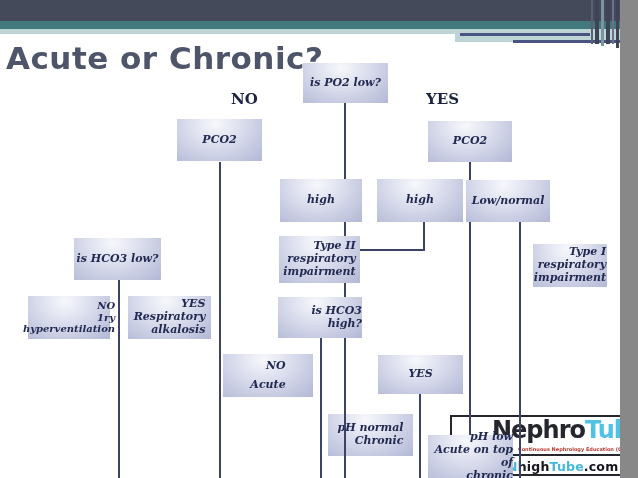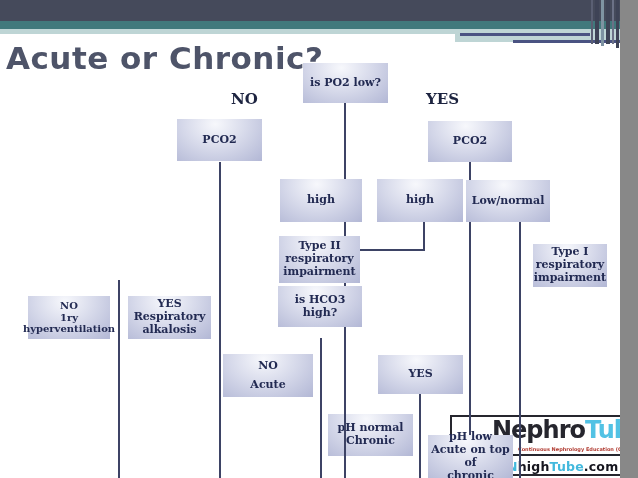--- a/index.html
+++ b/index.html
@@ -11,23 +11,23 @@
   .bar-pale{position:absolute;left:0;top:29px;width:638px;height:5px;background:#bed5d5;}
   .bar-pale-right{position:absolute;left:455px;top:29px;width:183px;height:13px;background:#bed5d5;}
   .navy-line1{position:absolute;left:460px;top:33px;width:130px;height:3px;background:#4a5382;}
   .navy-line2{position:absolute;left:513px;top:40px;width:115px;height:3px;background:#4a5382;}
   .stripe{position:absolute;top:0;}
   
   .title{position:absolute;left:6px;top:40px;font-family:"DejaVu Sans",sans-serif;
          font-weight:bold;font-size:31px;letter-spacing:.5px;color:#4e5469;}
   
   .box{position:absolute;display:flex;align-items:center;justify-content:center;
-       text-align:center;font-family:"DejaVu Serif",serif;font-weight:600;
+       text-align:right;font-family:"DejaVu Serif",serif;font-weight:600;
        font-size:11px;line-height:1.18;color:#222a52;white-space:pre-line;z-index:3;
-       background:radial-gradient(ellipse at 45% 12%,#f7f8fc 0%,#d6d9ea 48%,#b2b7d5 100%);}
+       background:radial-gradient(ellipse at 45% 12%,#f7f8fc 0%,#d6d9ea 48%,#b2b7d5 100%);font-style:italic;}
   .box.small{font-size:10px;}
   .box.roomy{line-height:1.7;}
   .box.under{z-index:1;}
   .blabel{position:absolute;font-family:"DejaVu Serif",serif;font-weight:700;
           font-size:15px;color:#1d2440;z-index:3;}
   .vline{position:absolute;width:2px;background:#3d4365;z-index:2;}
   .hline{position:absolute;height:2px;background:#3d4365;z-index:2;}
   
   .logo{position:absolute;left:450px;top:415px;width:186px;height:61px;background:#ffffff;
         border:2px solid #26262e;box-sizing:border-box;z-index:1;}
@@ -81,33 +81,34 @@
 
   <div class="blabel" style="left:231px;top:90px;">NO</div>
   <div class="blabel" style="left:426px;top:90px;">YES</div>
 
   <div class="box" style="left:303px;top:63px;width:85px;height:40px;">is PO2 low?</div>
   <div class="box" style="left:177px;top:119px;width:85px;height:42px;">PCO2</div>
   <div class="box" style="left:428px;top:121px;width:84px;height:41px;">PCO2</div>
   <div class="box" style="left:280px;top:179px;width:82px;height:43px;">high</div>
   <div class="box" style="left:377px;top:179px;width:86px;height:43px;">high</div>
   <div class="box" style="left:466px;top:180px;width:84px;height:42px;">Low/normal</div>
+  <div class="box" style="left:74px;top:238px;width:87px;height:42px;">is HCO3 low?</div>
   <div class="box" style="left:279px;top:236px;width:81px;height:47px;">Type II
 respiratory
 impairment</div>
   <div class="box" style="left:533px;top:244px;width:74px;height:43px;">Type I
 respiratory
 impairment</div>
   <div class="box small" style="left:28px;top:296px;width:82px;height:43px;">NO
 1ry
 hyperventilation</div>
   <div class="box" style="left:128px;top:296px;width:83px;height:43px;">YES
 Respiratory
 alkalosis</div>
-  <div class="box" style="left:278px;top:286px;width:84px;height:41px;">is HCO3 high?</div>
+  <div class="box" style="left:278px;top:297px;width:84px;height:41px;">is HCO3 high?</div>
   <div class="box roomy" style="left:223px;top:354px;width:90px;height:43px;">NO
 Acute</div>
   <div class="box" style="left:378px;top:355px;width:85px;height:39px;">YES</div>
   <div class="box under" style="left:328px;top:414px;width:85px;height:42px;">pH normal
 Chronic</div>
   <div class="box" style="left:428px;top:435px;width:85px;height:44px;">pH low
 Acute on top of
 chronic</div>
 
   <div class="logo">

